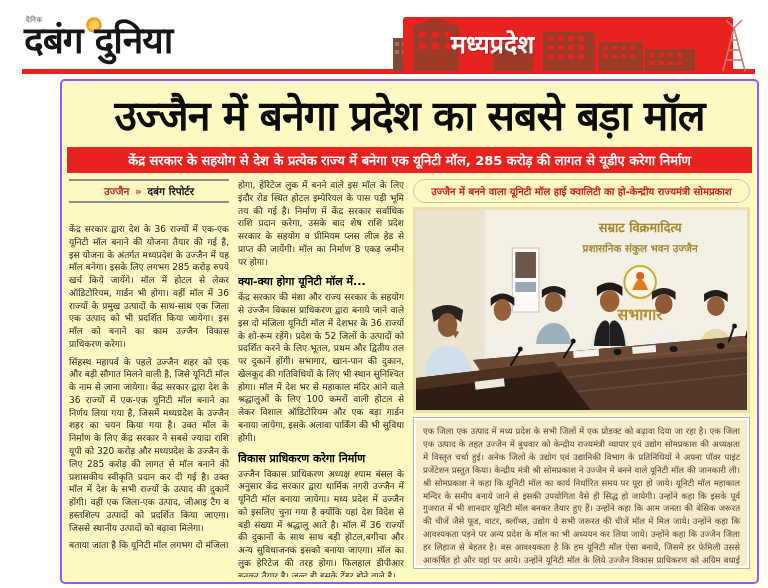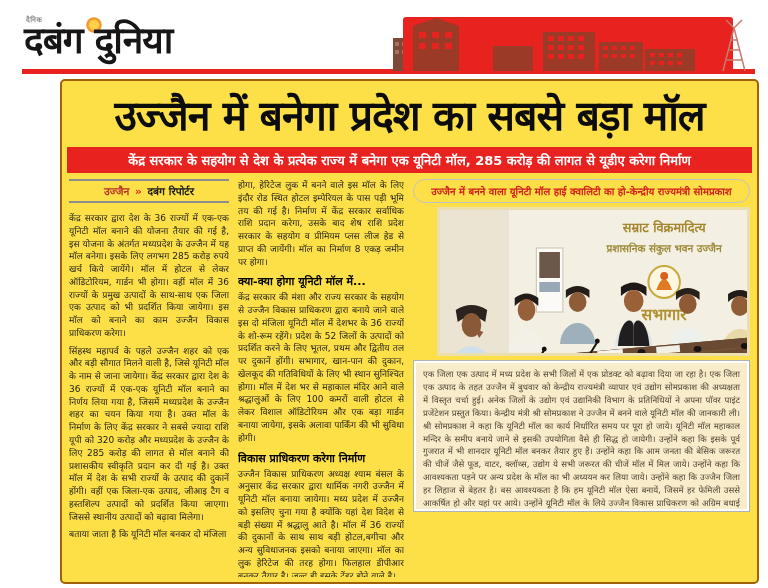--- a/index.html
+++ b/index.html
@@ -15,43 +15,43 @@
              background:radial-gradient(circle at 50% 50%, #ffd24d 0 35%, #f08c1e 60%, rgba(240,140,30,.15) 75%, transparent 80%); }
   #paper-name { position:absolute; left:0; top:8px; font-size:37px; line-height:1.1; font-weight:800; color:#171515; letter-spacing:-1px; }
   #red-rule { position:absolute; left:22px; top:62px; width:733px; height:5px; background:#e8221f; }
   #section-banner { position:absolute; left:393px; top:9px; width:365px; height:57px; }
   #section-banner svg { position:absolute; left:0; top:0; }
   #section-title { position:absolute; left:58px; top:10px; font-size:25px; font-weight:800; color:#ffffff;
                    text-shadow:1px 1px 0 rgba(120,20,10,.55); letter-spacing:0; }
 
   
   #article-frame { position:absolute; left:60px; top:79px; width:699px; height:505px;
-                   border:2px solid #a16207; border-radius:5px; background:#fde047; overflow:hidden; }
+                   border:2px solid #8b5cf6; border-radius:5px; background:#fef9c3; overflow:hidden; }
   #headline { margin-top:5px; text-align:center; font-size:41px; font-weight:900; color:#0c0c0c;
               white-space:nowrap; overflow:hidden; letter-spacing:-1px; }
   #subheadline-strip { margin:5px 5px 0 5px; background:#e8221f; color:#fff; font-weight:bold;
                        font-size:13px; text-align:center; padding:4px 10px; white-space:nowrap; overflow:hidden; }
 
   #columns { display:flex; gap:9px; padding:6px 7px 0 7px; align-items:flex-start; }
   .col { overflow:hidden; }
   #col1 { width:160px; height:398px; }
   #col2 { width:166px; height:398px; }
   #right-block { flex:1; height:398px; }
 
   .byline { border-top:2px solid #8d8d8d; border-bottom:2px solid #8d8d8d; text-align:center;
-            font-size:10.5px; font-weight:bold; padding:3px 0; margin-bottom:9px; color:#181818; white-space:nowrap; overflow:hidden;}
+            font-size:10.5px; font-weight:bold; padding:3px 0; margin-bottom:20px; color:#181818; white-space:nowrap; overflow:hidden;}
   .byline .loc { color:#b5342a; }
   .byline .sep { color:#e8221f; padding:0 2px; }
 
   .body-p { font-size:9px; line-height:1.42; text-align:justify; color:#1d1d1d; margin-bottom:5px; }
   .subhead { font-size:11px; font-weight:700; color:#000; margin:3px 0 3px 0; white-space:nowrap; overflow:hidden; }
 
   .kicker { border:1px solid #c2c2c2; border-radius:12px; color:#d1221e; font-weight:800; font-size:10px;
             text-align:center; padding:4px 1px; margin-bottom:4px; white-space:nowrap; overflow:hidden; }
-  .photo { position:relative; height:149px; border:3px solid #ecdfae; background:#f5f1e6; overflow:hidden;margin-left:24px; }
+  .photo { position:relative; height:206px; border:3px solid #ecdfae; background:#f5f1e6; overflow:hidden; }
   .caption-wrap { border:1px solid #b2b2b2; background:#fff; padding:2px; margin-top:4px; }
   .caption { background:#f8ecca; padding:5px 7px; font-size:8.5px; line-height:1.52; text-align:justify;
              color:#4e4434; height:146px; overflow:hidden; }
 </style>
 </head>
 <body>
 
 <div id="page">
 
   <div id="masthead">
@@ -120,38 +120,39 @@
             <rect x="39" y="27" width="7" height="6"></rect>
             <rect x="52" y="27" width="7" height="6"></rect>
         </g>
 
         <g stroke="#c87a6e" stroke-width="1.5" fill="none">
           <path d="M330 55 L341 12 L352 55"></path>
           <path d="M333 44 L349 44 M335 34 L347 34 M337 24 L345 24"></path>
           <path d="M341 12 L333 4 M341 12 L349 4"></path>
         </g>
       </svg>
+      <span id="section-title">मध्यप्रदेश</span>
     </div>
   </div>
 
   <div id="article-frame">
     <div id="headline">उज्जैन में बनेगा प्रदेश का सबसे बड़ा मॉल</div>
     <div id="subheadline-strip">केंद्र सरकार के सहयोग से देश के प्रत्येक राज्य में बनेगा एक यूनिटी मॉल, 285 करोड़ की लागत से यूडीए करेगा निर्माण</div>
 
     <div id="columns">
 
       <div id="col1" class="col">
         <div class="byline">
           <span class="loc">उज्जैन</span>
           <span class="sep">»</span>
           <span class="rep">दबंग रिपोर्टर</span>
         </div>
         <p class="body-p">केंद्र सरकार द्वारा देश के 36 राज्यों में एक-एक यूनिटी मॉल बनाने की योजना तैयार की गई है, इस योजना के अंतर्गत मध्यप्रदेश के उज्जैन में यह मॉल बनेगा। इसके लिए लगभग 285 करोड़ रुपये खर्च किये जायेंगे। मॉल में होटल से लेकर ऑडिटोरियम, गार्डन भी होगा। वहीं मॉल में 36 राज्यों के प्रमुख उत्पादों के साथ-साथ एक जिला एक उत्पाद को भी प्रदर्शित किया जायेगा। इस मॉल को बनाने का काम उज्जैन विकास प्राधिकरण करेगा।</p>
         <p class="body-p">सिंहस्थ महापर्व के पहले उज्जैन शहर को एक और बड़ी सौगात मिलने वाली है, जिसे यूनिटी मॉल के नाम से जाना जायेगा। केंद्र सरकार द्वारा देश के 36 राज्यों में एक-एक यूनिटी मॉल बनाने का निर्णय लिया गया है, जिसमें मध्यप्रदेश के उज्जैन शहर का चयन किया गया है। उक्त मॉल के निर्माण के लिए केंद्र सरकार ने सबसे ज्यादा राशि यूपी को 320 करोड़ और मध्यप्रदेश के उज्जैन के लिए 285 करोड़ की लागत से मॉल बनाने की प्रशासकीय स्वीकृति प्रदान कर दी गई है। उक्त मॉल में देश के सभी राज्यों के उत्पाद की दुकानें होंगी। वहीं एक जिला-एक उत्पाद, जीआइ टैग व हस्तशिल्प उत्पादों को प्रदर्शित किया जाएगा। जिससे स्थानीय उत्पादों को बढ़ावा मिलेगा।</p>
-        <p class="body-p">बताया जाता है कि यूनिटी मॉल बनकर दो मंजिला</p>
+        <p class="body-p">बताया जाता है कि यूनिटी मॉल लगभग दो मंजिला</p>
       </div>
 
       <div id="col2" class="col">
         <p class="body-p">होगा, हेरिटेज लुक में बनने वाले इस मॉल के लिए इंदौर रोड स्थित होटल इम्पेरियल के पास पड़ी भूमि तय की गई है। निर्माण में केंद्र सरकार सर्वाधिक राशि प्रदान करेगा, उसके बाद शेष राशि प्रदेश सरकार के सहयोग व प्रीमियम प्लस लीज हेड से प्राप्त की जायेंगी। मॉल का निर्माण 8 एकड़ जमीन पर होगा।</p>
         <div class="subhead">क्या-क्या होगा यूनिटी मॉल में...</div>
         <p class="body-p">केंद्र सरकार की मंशा और राज्य सरकार के सहयोग से उज्जैन विकास प्राधिकरण द्वारा बनाये जाने वाले इस दो मंजिला यूनिटी मॉल में देशभर के 36 राज्यों के शो-रूम रहेंगे। प्रदेश के 52 जिलों के उत्पादों को प्रदर्शित करने के लिए भूतल, प्रथम और द्वितीय तल पर दुकानें होंगी। सभागार, खान-पान की दुकान, खेलकूद की गतिविधियों के लिए भी स्थान सुनिश्चित होगा। मॉल में देश भर से महाकाल मंदिर आने वाले श्रद्धालुओं के लिए 100 कमरों वाली होटल से लेकर विशाल ऑडिटोरियम और एक बड़ा गार्डन बनाया जायेगा, इसके अलावा पार्किंग की भी सुविधा होगी।</p>
         <div class="subhead">विकास प्राधिकरण करेगा निर्माण</div>
         <p class="body-p">उज्जैन विकास प्राधिकरण अध्यक्ष श्याम बंसल के अनुसार केंद्र सरकार द्वारा धार्मिक नगरी उज्जैन में यूनिटी मॉल बनाया जायेगा। मध्य प्रदेश में उज्जैन को इसलिए चुना गया है क्योंकि यहां देश विदेश से बड़ी संख्या में श्रद्धालु आते है। मॉल में 36 राज्यों की दुकानों के साथ साथ बड़ी होटल,बगीचा और अन्य सुविधाजनक इसको बनाया जाएगा। मॉल का लुक हेरिटेज की तरह होगा। फिलहाल डीपीआर बनकर तैयार है। जल्द ही इसके टेंडर होने वाले है।</p>
       </div>
 

